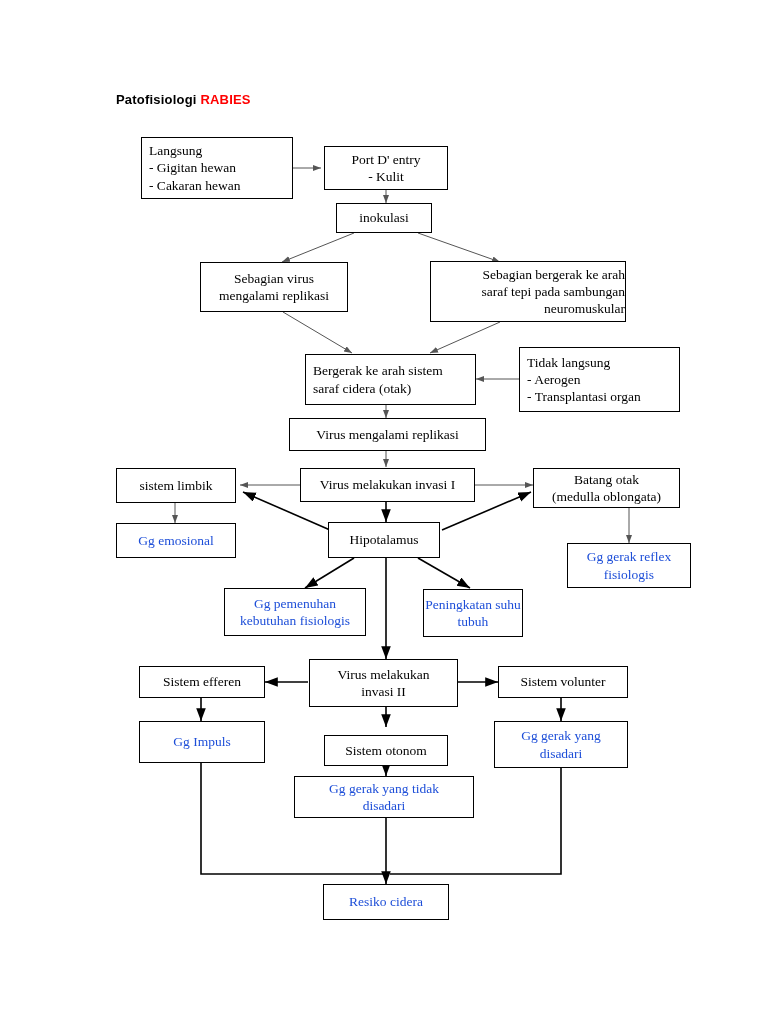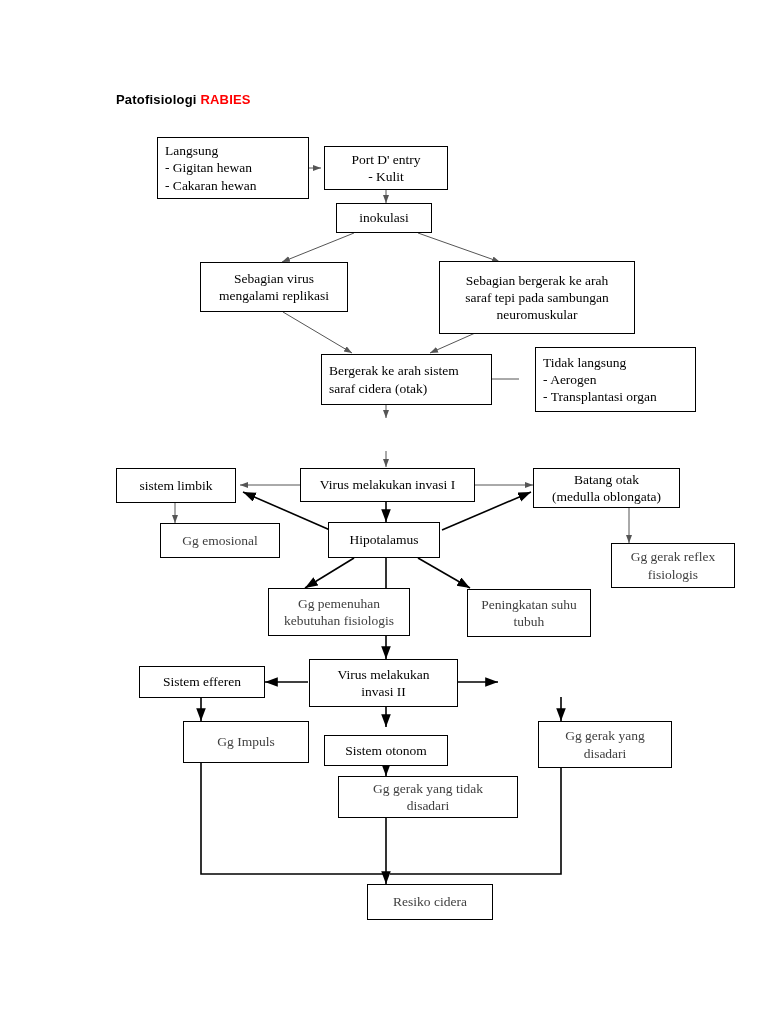--- a/index.html
+++ b/index.html
@@ -57,25 +57,23 @@
     z-index: 5;
   }
   .node.center {
     align-items: center;
     text-align: center;
   }
   .node.left {
     align-items: flex-start;
     text-align: left;
     padding-left: 7px;
-    margin-left: 16px;
   }
   .node.red {
-    color: #404040;
-    margin-left: 44px;
+    color: #1d4ed8;
   }
   .node .ln {
     display: block;
     white-space: nowrap;
   }
 </style>
 </head>
 <body>
 
 <div id="canvas">
@@ -166,37 +164,40 @@
 
   <div class="node center" style="left:336px; top:203px; width:96px; height:30px;">
     <span class="ln">inokulasi</span>
   </div>
 
   <div class="node center" style="left:200px; top:262px; width:148px; height:50px;">
     <span class="ln">Sebagian virus</span>
     <span class="ln">mengalami replikasi</span>
   </div>
 
-  <div class="node center" style="left:439px; top:261px; width:196px; height:73px;">
+  <div class="node center" style="left:430px; top:261px; width:196px; height:61px;align-items:flex-end;">
     <span class="ln">Sebagian bergerak ke arah</span>
     <span class="ln">saraf tepi pada sambungan</span>
     <span class="ln">neuromuskular</span>
   </div>
 
   <div class="node left" style="left:519px; top:347px; width:161px; height:65px;">
     <span class="ln">Tidak langsung</span>
     <span class="ln">- Aerogen</span>
     <span class="ln">- Transplantasi organ</span>
   </div>
 
   <div class="node left" style="left:305px; top:354px; width:171px; height:51px;">
     <span class="ln">Bergerak ke arah sistem</span>
     <span class="ln">saraf cidera (otak)</span>
   </div>
 
+  <div class="node center" style="left:289px; top:418px; width:197px; height:33px;">
+    <span class="ln">Virus mengalami replikasi</span>
+  </div>
 
   <div class="node center" style="left:116px; top:468px; width:120px; height:35px;">
     <span class="ln">sistem limbik</span>
   </div>
 
   <div class="node center" style="left:300px; top:468px; width:175px; height:34px;">
     <span class="ln">Virus melakukan invasi I</span>
   </div>
 
   <div class="node center" style="left:533px; top:468px; width:147px; height:40px;">
@@ -215,34 +216,37 @@
   <div class="node center red" style="left:567px; top:543px; width:124px; height:45px;">
     <span class="ln">Gg gerak reflex</span>
     <span class="ln">fisiologis</span>
   </div>
 
   <div class="node center red" style="left:224px; top:588px; width:142px; height:48px;">
     <span class="ln">Gg pemenuhan</span>
     <span class="ln">kebutuhan fisiologis</span>
   </div>
 
-  <div class="node center red" style="left:423px; top:589px; width:124px; height:48px;">
+  <div class="node center red" style="left:423px; top:589px; width:100px; height:48px;">
     <span class="ln">Peningkatan suhu</span>
     <span class="ln">tubuh</span>
   </div>
 
   <div class="node center" style="left:139px; top:666px; width:126px; height:32px;">
     <span class="ln">Sistem efferen</span>
   </div>
 
   <div class="node center" style="left:309px; top:659px; width:149px; height:48px;">
     <span class="ln">Virus melakukan</span>
     <span class="ln">invasi II</span>
   </div>
 
+  <div class="node center" style="left:498px; top:666px; width:130px; height:32px;">
+    <span class="ln">Sistem volunter</span>
+  </div>
 
   <div class="node center red" style="left:139px; top:721px; width:126px; height:42px;">
     <span class="ln">Gg Impuls</span>
   </div>
 
   <div class="node center" style="left:324px; top:727px; width:124px; height:31px;margin-top:8px;">
     <span class="ln">Sistem otonom</span>
   </div>
 
   <div class="node center red" style="left:494px; top:721px; width:134px; height:47px;">

